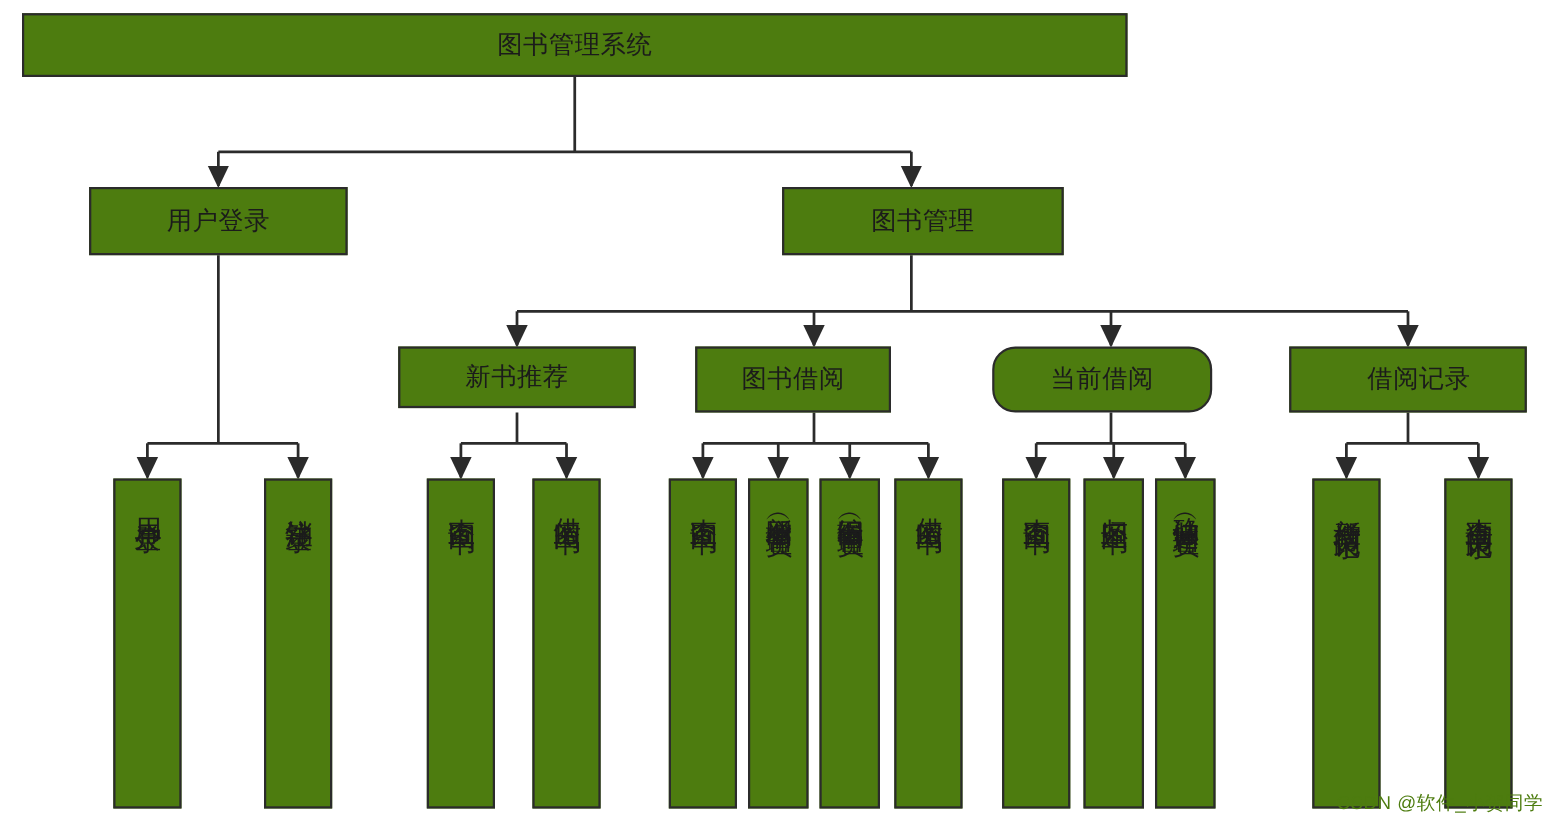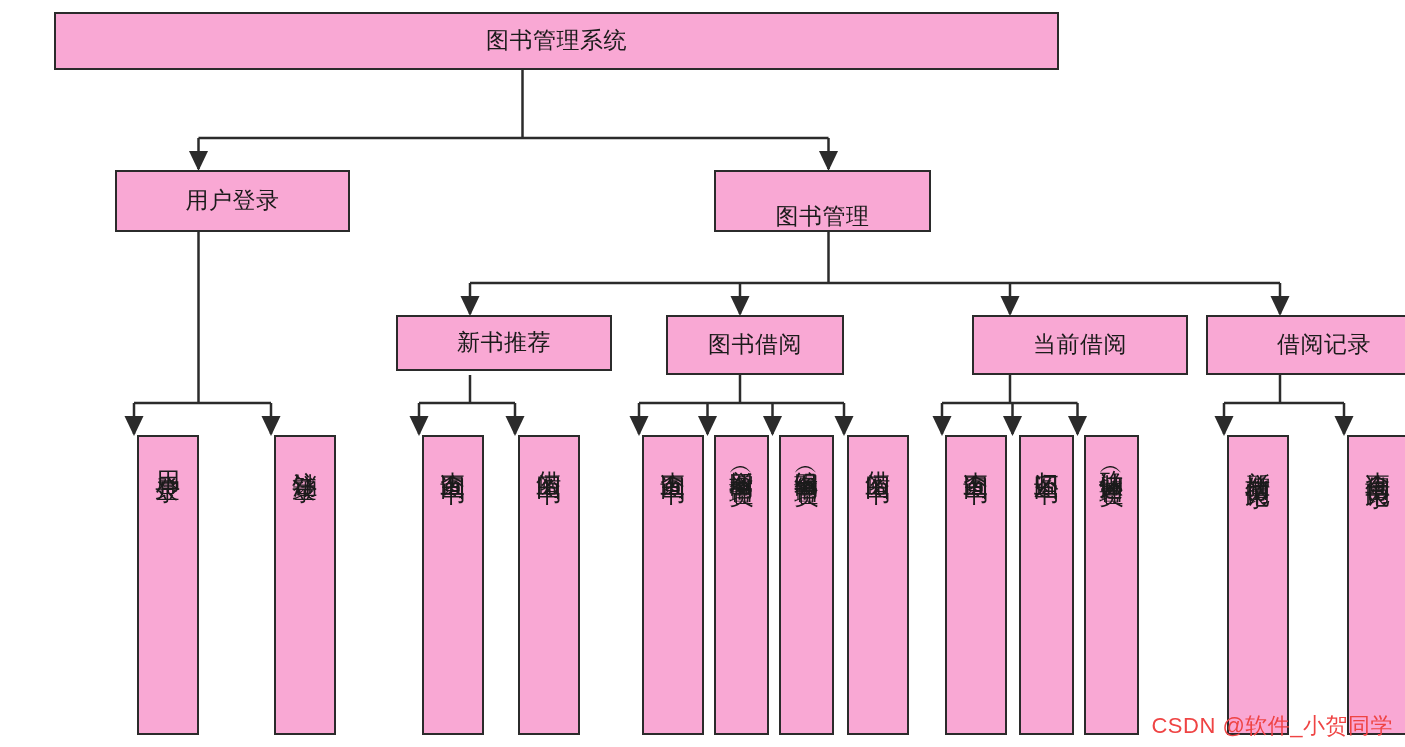--- a/index.html
+++ b/index.html
@@ -22,26 +22,25 @@
     left: 0;
     top: 0;
     width: 1405px;
     height: 747px;
     pointer-events: none;
   }
   .node {
     position: absolute;
     box-sizing: border-box;
     border: 2.5px solid #2b2b2b;
-    background: #f9a8d4;
+    background: #4d7c0f;
     display: flex;
     align-items: center;
     justify-content: center;
     color: #1b1b1b;
-    margin-left: 34px;
   }
   .node .lbl {
     display: block;
     text-align: center;
     line-height: 1.12;
     letter-spacing: 0.5px;
   }
   .node.horiz .lbl {
     font-size: 23px;
   }
@@ -56,24 +55,24 @@
     font-size: 25px;
     line-height: 1.06;
     letter-spacing: 3px;
   }
   .node.vert.tall .lbl {
     font-size: 24px;
     letter-spacing: 2px;
   }
   #watermark {
     position: absolute;
-    right: 12px;
+    right: 2px;
     bottom: 6px;
-    font-size: 22px;
-    color: #ef4444;
+    font-size: 17px;
+    color: #4d7c0f;
     letter-spacing: 0.5px;
     white-space: nowrap;
   }
 </style>
 </head>
 <body>
 
 <div id="canvas">
   <svg id="edges" viewBox="0 0 1405 747">
     <defs>
@@ -117,30 +116,30 @@
         <path d="M1344,403 L1344,434" marker-end="url(#arrowhead)"></path>
       </g>
   </svg>
   <div id="nodes">
       <div class="node horiz" style="left: 20px; top: 12px; width: 1005px; height: 58px;">
         <span class="lbl">图书管理系统</span>
       </div>
       <div class="node horiz" style="left: 81px; top: 170px; width: 235px; height: 62px;">
         <span class="lbl">用户登录</span>
       </div>
-      <div class="node horiz" style="left: 680px; top: 170px; width: 217px; height: 62px; align-items: flex-end;">
+      <div class="node horiz" style="left: 711px; top: 170px; width: 256px; height: 62px;">
         <span class="lbl">图书管理</span>
       </div>
       <div class="node horiz" style="left: 362px; top: 315px; width: 216px; height: 56px;">
         <span class="lbl">新书推荐</span>
       </div>
       <div class="node horiz" style="left: 632px; top: 315px; width: 178px; height: 60px;">
         <span class="lbl">图书借阅</span>
       </div>
-      <div class="node horiz" style="left: 938px; top: 315px; width: 216px; height: 60px;">
+      <div class="node horiz" style="left: 902px; top: 315px; width: 200px; height: 60px; border-radius: 21px;">
         <span class="lbl">当前借阅</span>
       </div>
       <div class="node horiz" style="left: 1172px; top: 315px; width: 216px; height: 60px; padding-left: 20px;">
         <span class="lbl">借阅记录</span>
       </div>
       <div class="node vert" style="left: 103px; top: 435px; width: 62px; height: 300px;">
         <span class="lbl">用户登录</span>
       </div>
       <div class="node vert" style="left: 240px; top: 435px; width: 62px; height: 300px;">
         <span class="lbl">注销登录</span>

